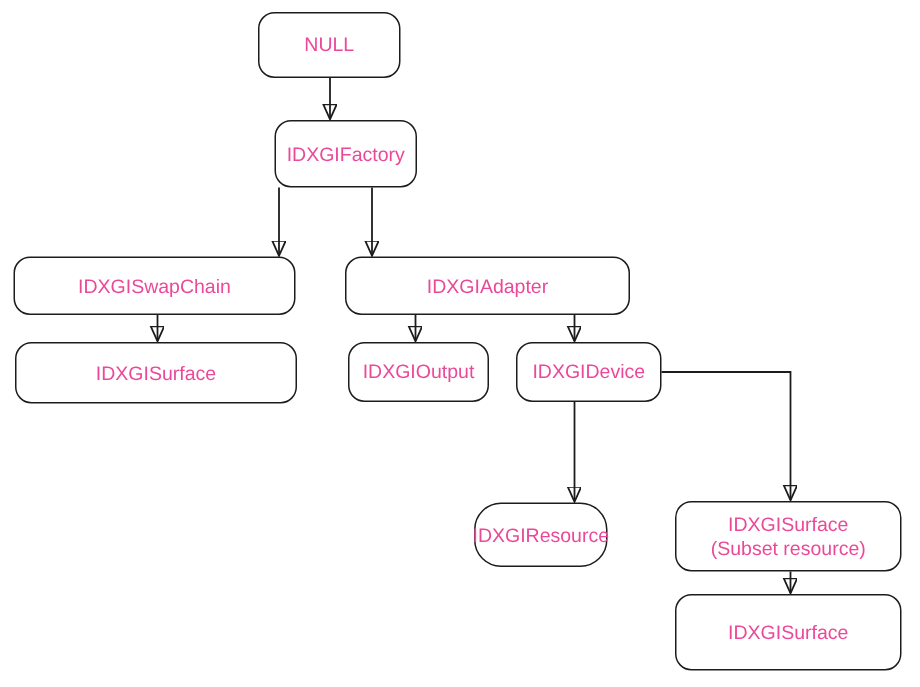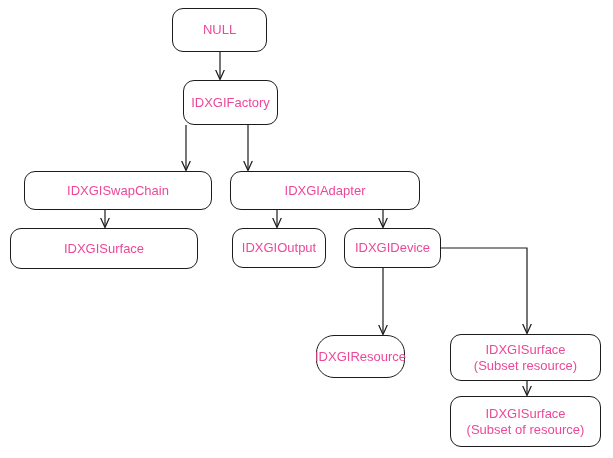--- a/index.html
+++ b/index.html
@@ -40,21 +40,21 @@
   }
   #edges path, #edges line {
     stroke: #1c1c1c;
     stroke-width: 1.2;
     fill: none;
   }
 
   
   #n-null      { left: 172px; top:   8px; width:  95px; height: 44px; }
   #n-factory   { left: 172px; top:  80px; width:  95px; height: 45px; margin-left: 11px; }
-  #n-swapchain { left:  24px; top: 171px; width: 188px; height: 39px; }
+  #n-swapchain { left:  9px; top: 171px; width: 188px; height: 39px; }
   #n-backbuf   { left:  10px; top: 228px; width: 188px; height: 41px; }
   #n-adapter   { left: 230px; top: 171px; width: 190px; height: 39px; text-align: center; }
   #n-output    { left: 232px; top: 228px; width:  94px; height: 40px; }
   #n-device    { left: 344px; top: 228px; width:  97px; height: 40px; }
   #n-resource  { left: 316px; top: 335px; width: 89px; height: 43px; border-radius: 18px; }
   #n-entire    { left: 450px; top: 334px; width: 151px; height: 47px; }
   #n-subset    { left: 450px; top: 396px; width: 151px; height: 51px; }
 </style>
 </head>
 <body>
@@ -110,16 +110,15 @@
     <span>IDXGIResource</span>
   </div>
 
   <div class="node" id="n-entire">
     <span>IDXGISurface</span>
     <span>(Subset resource)</span>
   </div>
 
   <div class="node" id="n-subset">
     <span>IDXGISurface</span>
-    <span>(Subset of resource)</span>
   </div>
 
 </div>
 
 </body></html>

